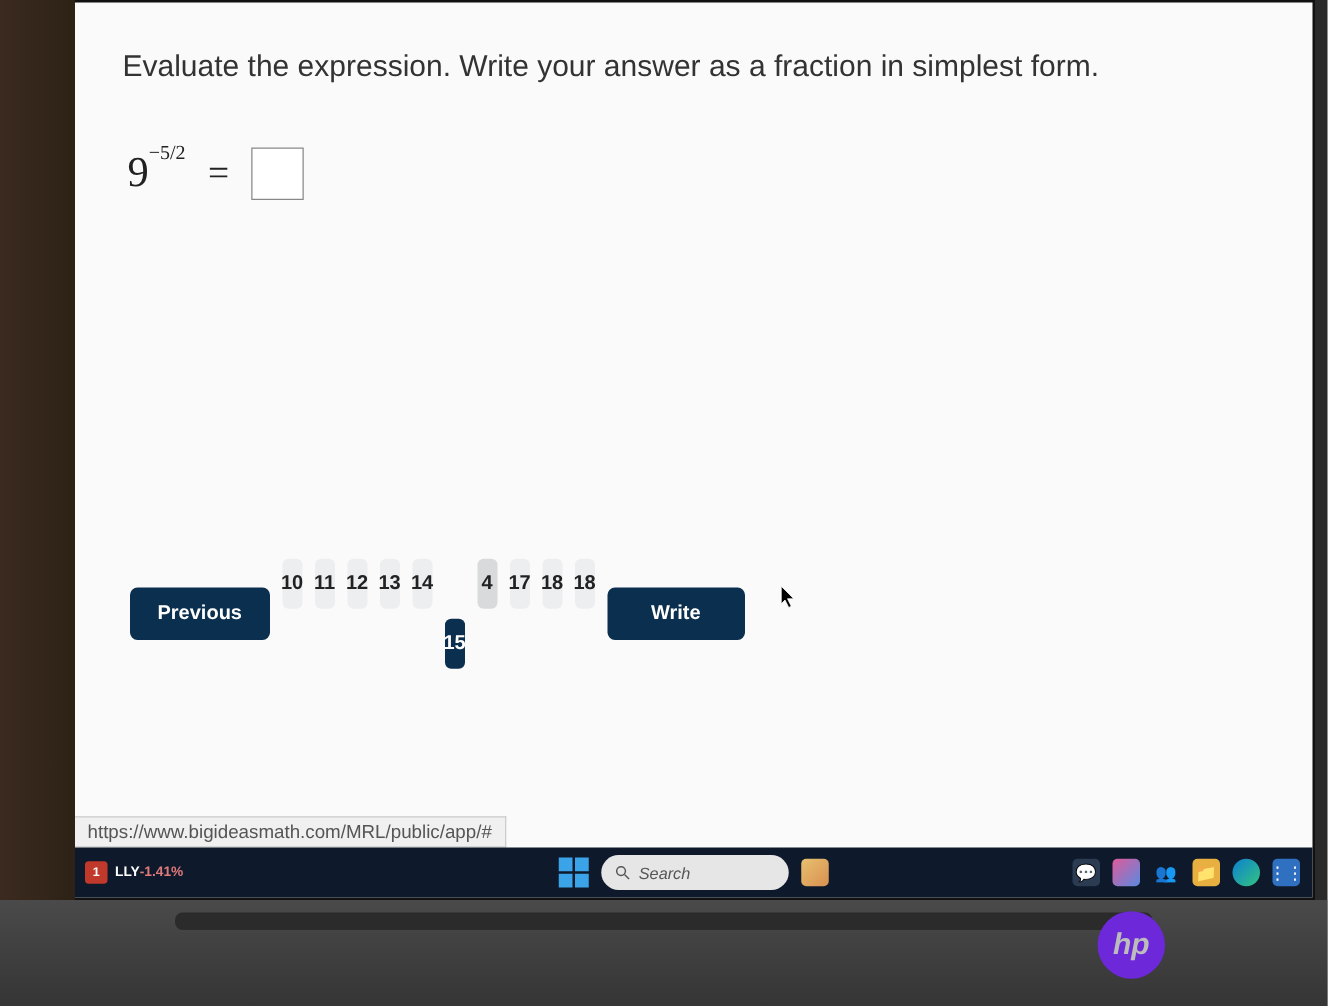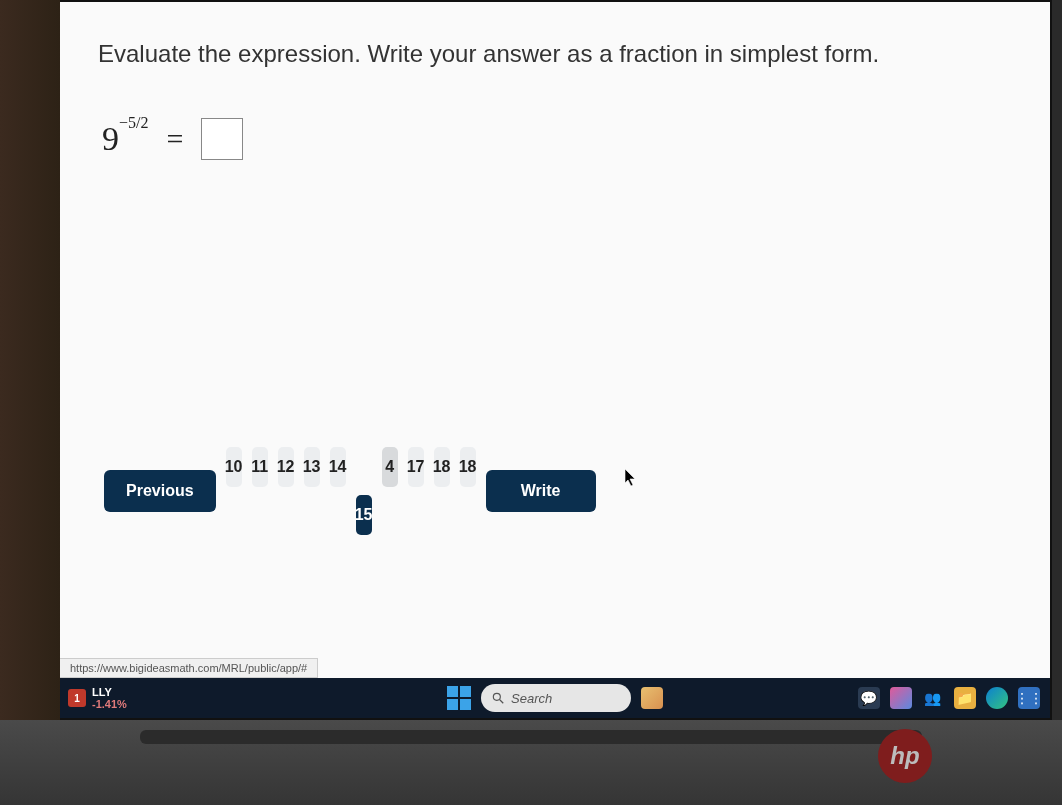--- a/index.html
+++ b/index.html
@@ -111,21 +111,21 @@
     pointer-events: none;
   }
   .status-link {
     position: absolute;
     left: 0px;
     bottom: 40px;
     background: #f0f0f0;
     border: 1px solid #ccc;
     border-left: none;
     padding: 3px 10px;
-    font-size: 11px;
+    font-size: 15px;
     color: #555;
   }
   .taskbar {
     position: absolute;
     left: 0;
     right: 0;
     bottom: 0;
     height: 40px;
     background: #0e1a2b;
     display: flex;
@@ -140,21 +140,21 @@
     color: #fff;
     font-size: 11px;
   }
   .stock-icon {
     width: 18px; height: 18px;
     background: #c0392b;
     border-radius: 3px;
     display: flex; align-items: center; justify-content: center;
     color: #fff; font-size: 10px; font-weight: bold;
   }
-  .stock-lines { display: flex; flex-direction: column; line-height: 1.1; }
+  .stock-lines { display: flex; flex-direction: row; line-height: 1.1; }
   .stock-sym { font-weight: bold; }
   .stock-chg { color: #e07a7a; font-weight: bold; }
   .tb-center {
     position: absolute;
     left: 50%;
     transform: translateX(-50%);
     display: flex;
     align-items: center;
     gap: 10px;
     font-style: italic;
@@ -196,21 +196,21 @@
     display: flex; align-items: center; justify-content: center;
     font-size: 14px;
   }
   .hp-logo {
     position: absolute;
     right: 130px;
     bottom: 22px;
     width: 54px;
     height: 54px;
     border-radius: 50%;
-    background: #7f1d1d;
+    background: #6d28d9;
     color: #bcbcbc;
     display: flex;
     align-items: center;
     justify-content: center;
     font-style: italic;
     font-weight: bold;
     font-size: 24px;
     font-family: Arial, sans-serif;
   }
   .laptop-base {

